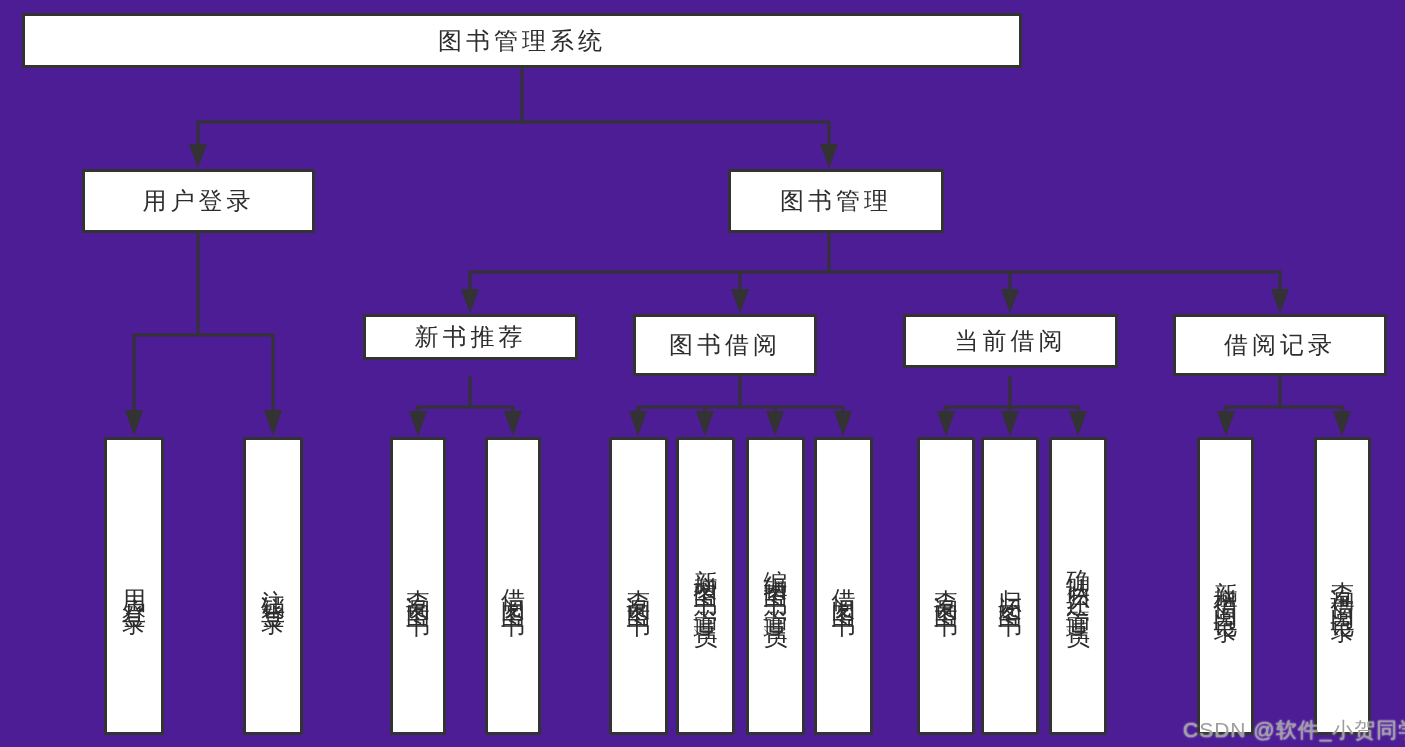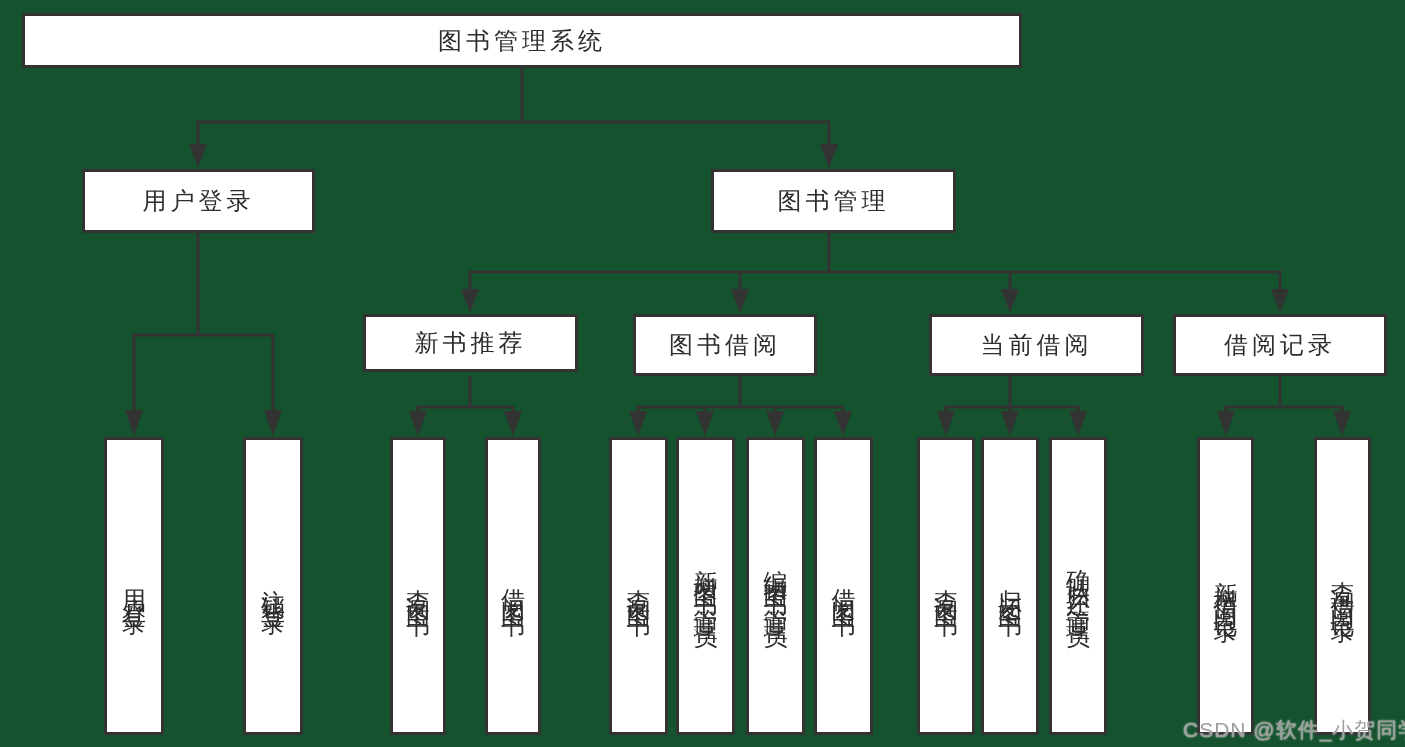--- a/index.html
+++ b/index.html
@@ -1,19 +1,19 @@
 <!DOCTYPE html>
 <html><head>
 <meta charset="utf-8">
 <style>
   html,body{margin:0;padding:0;background:#ffffff;}
   .canvas{
     position:relative;
     width:1405px;height:747px;
-    background:#14532d;
+    background:#4c1d95;
     font-family:"Liberation Sans", sans-serif;
     color:#2d2d2d;
     overflow:hidden;
   }
   .wires{position:absolute;left:0;top:0;width:1405px;height:747px;}
   .node{
     position:absolute;
     background:#ffffff;
     border:3px solid #333333;
     box-sizing:border-box;
@@ -80,31 +80,31 @@
     <polygon points="1333,411 1351,411 1342,436" fill="#333333" stroke="none"></polygon>
   </svg>
 
   <div class="node hnode" style="left:22px;top:13px;width:1000px;height:55px">
     <span>图书管理系统</span>
   </div>
 
   <div class="node hnode" style="left:82px;top:169px;width:233px;height:64px">
     <span>用户登录</span>
   </div>
-  <div class="node hnode" style="left:711px;top:169px;width:245px;height:64px">
+  <div class="node hnode" style="left:728px;top:169px;width:216px;height:64px">
     <span>图书管理</span>
   </div>
 
-  <div class="node hnode" style="left:363px;top:314px;width:215px;height:58px">
+  <div class="node hnode" style="left:363px;top:314px;width:215px;height:46px">
     <span>新书推荐</span>
   </div>
   <div class="node hnode" style="left:633px;top:314px;width:184px;height:62px">
     <span>图书借阅</span>
   </div>
-  <div class="node hnode" style="left:929px;top:314px;width:215px;height:62px">
+  <div class="node hnode" style="left:903px;top:314px;width:215px;height:54px">
     <span>当前借阅</span>
   </div>
   <div class="node hnode" style="left:1173px;top:314px;width:214px;height:62px">
     <span>借阅记录</span>
   </div>
 
   <div class="node vnode" style="left:104px;width:60px">
     <span class="vtext">用户登录</span>
   </div>
   <div class="node vnode" style="left:243px;width:60px">

